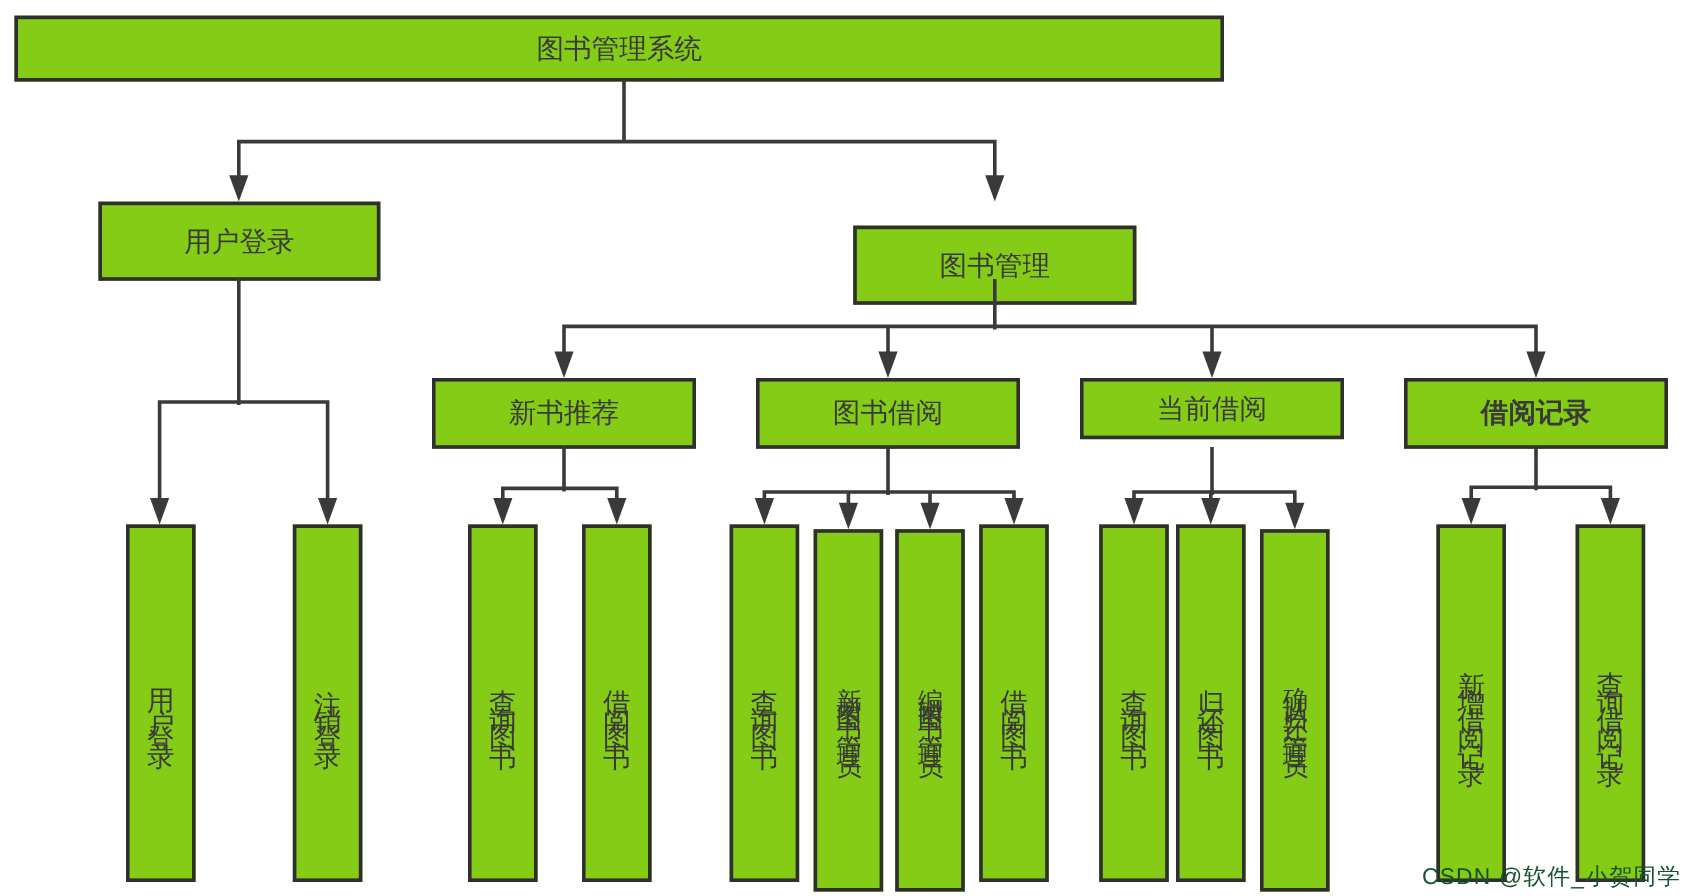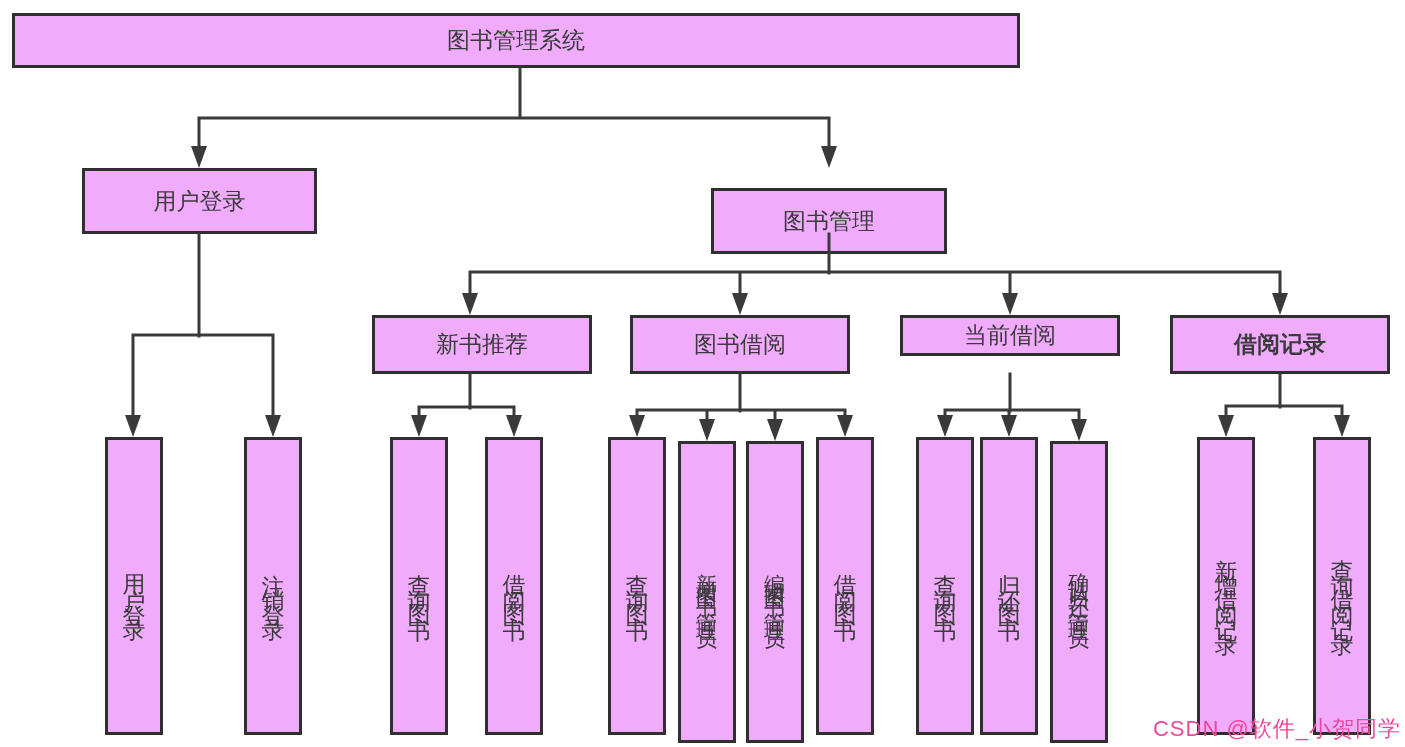--- a/index.html
+++ b/index.html
@@ -10,21 +10,21 @@
     position: relative;
     overflow: hidden;
   }
   .stage { position: absolute; left: 0; top: 0; width: 1405px; height: 747px; }
   svg.connectors {
     position: absolute; left: 0; top: 0;
     z-index: 2; pointer-events: none;
   }
   .node {
     position: absolute;
-    background: #f0abfc;
+    background: #84cc16;
     border: 3px solid #2f2f2f;
     box-sizing: border-box;
     display: flex;
     align-items: center;
     justify-content: center;
     color: #3a3a3a;
     font-size: 23px;
     z-index: 1;
     white-space: nowrap;
   }
@@ -35,22 +35,22 @@
     line-height: 1;
     white-space: normal;
   }
   .node.admin .vtext {
     letter-spacing: 8px;
     font-size: 21px;
   }
   .watermark {
     position: absolute;
     right: 4px; bottom: 3px;
-    font-size: 22px;
-    color: #ec4899;
+    font-size: 19px;
+    color: #14532d;
     letter-spacing: 1px;
     z-index: 6;
   }
 </style>
 </head>
 <body>
 
 <div class="stage">
 
   <svg class="connectors" width="1405" height="747" viewBox="0 0 1405 747">
@@ -123,27 +123,27 @@
     <span>图书管理系统</span>
   </div>
 
   <div class="node" style="left:82px; top:168px; width:235px; height:66px;">
     <span>用户登录</span>
   </div>
   <div class="node" style="left:711px; top:168px; width:236px; height:66px;margin-top:20px;">
     <span>图书管理</span>
   </div>
 
-  <div class="node" style="left:360px; top:315px; width:220px; height:59px;margin-left:12px;">
+  <div class="node" style="left:360px; top:315px; width:220px; height:59px;">
     <span>新书推荐</span>
   </div>
   <div class="node" style="left:630px; top:315px; width:220px; height:59px;">
     <span>图书借阅</span>
   </div>
-  <div class="node" style="left:900px; top:315px; width:220px; height:41px;">
+  <div class="node" style="left:900px; top:315px; width:220px; height:51px;">
     <span>当前借阅</span>
   </div>
   <div class="node" style="left:1170px; top:315px; width:220px; height:59px;font-weight:bold;">
     <span>借阅记录</span>
   </div>
 
   <div class="node" style="left:105px; top:437px; width:58px; height:298px;">
     <span class="vtext">用户登录</span>
   </div>
   <div class="node" style="left:244px; top:437px; width:58px; height:298px;">

